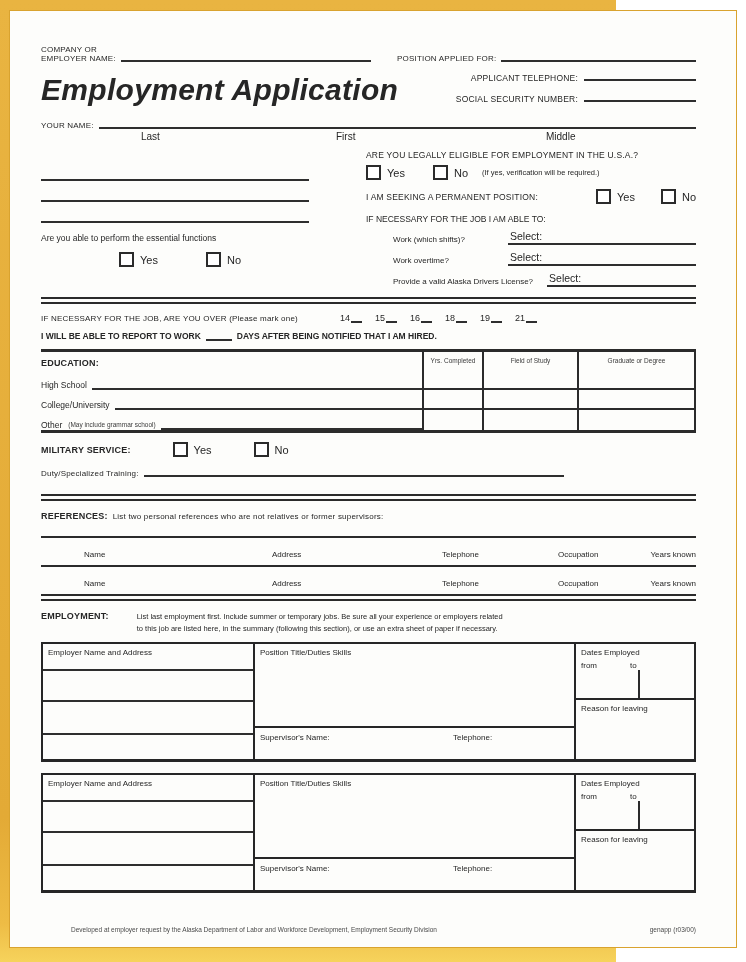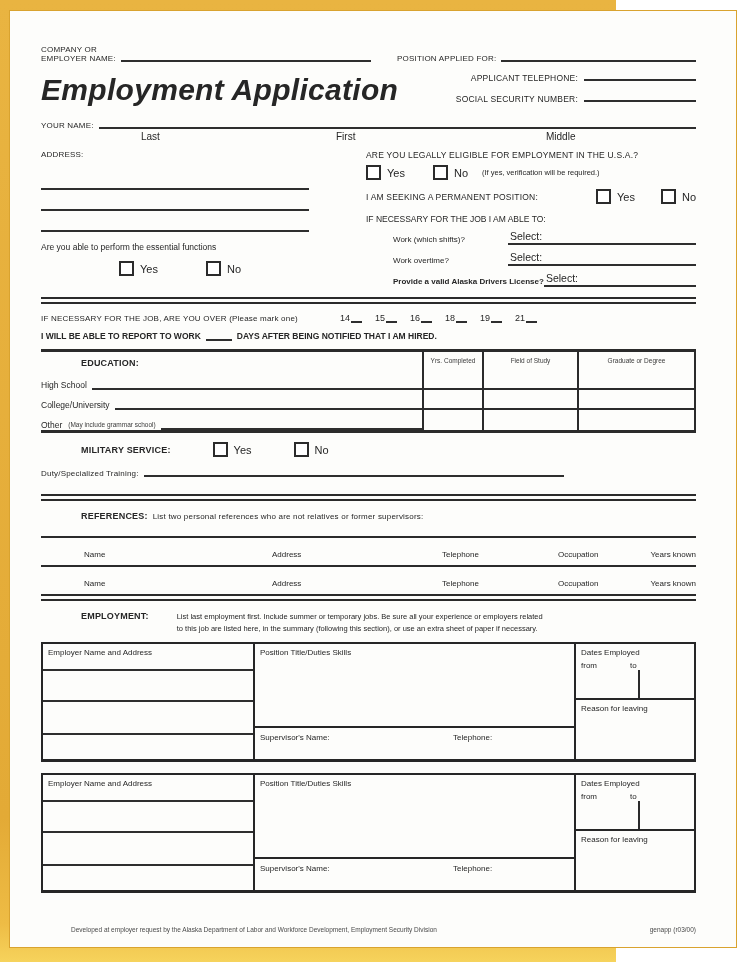--- a/index.html
+++ b/index.html
@@ -5,21 +5,21 @@
   html,body{margin:0;padding:0;}
   body{font-family:"Liberation Sans","DejaVu Sans",sans-serif;color:#262626;}
   .frame{width:616px;height:962px;box-sizing:border-box;
     background:linear-gradient(180deg,#e9b441 0%,#e3aa36 85%,#eebc45 96%,#f6d35c 100%);
     padding:10px 9px 14px 9px;}
   .sheet{width:728px;height:938px;box-sizing:border-box;background:#fdfdfb;
     border:1px solid #d9a32f;padding:34px 40px 0 31px;overflow:hidden;position:relative;}
   .row{display:flex;}
   .sl{font-size:8px;letter-spacing:.2px;}
   .sl9{font-size:8.5px;letter-spacing:.2px;}
-  .bold9{font-size:9px;font-weight:bold;letter-spacing:.2px;margin-left:40px;}
+  .bold9{font-size:9px;font-weight:bold;letter-spacing:.2px;}
   .line{border-bottom:2px solid #2e2e2e;}
   .fill{flex:1;border-bottom:2px solid #2e2e2e;margin:0 0 1px 5px;}
   .cb{width:15px;height:15px;border:2px solid #2b2b2b;display:inline-block;background:#fff;box-sizing:border-box;}
   .cbg{display:inline-flex;align-items:center;gap:6px;font-size:11px;}
   
   .hdr1{align-items:flex-end;margin-bottom:4px;}
   .hdr1-left{width:330px;display:flex;align-items:flex-end;}
   .hdr1-right{flex:1;display:flex;align-items:flex-end;margin-left:26px;}
   .title{font-size:30px;font-weight:bold;font-style:italic;margin:6px 0 0 0;letter-spacing:.3px;}
   .hdr2{justify-content:space-between;align-items:flex-start;margin-bottom:6px;}
@@ -37,21 +37,21 @@
   .addr-line{height:19px;border-bottom:2px solid #2e2e2e;width:268px;}
   .q{font-size:8.5px;margin-top:3px;}
   .cb-row{display:flex;gap:48px;padding-left:78px;margin-top:9px;}
   .elig-row{display:flex;align-items:center;gap:10px;margin-top:5px;}
   .note{font-size:7.5px;margin-left:4px;}
   .perm-row{display:flex;align-items:center;margin-top:9px;}
   .perm-row .gap{flex:1;}
   .able{font-size:8.5px;margin-top:10px;}
   .sel-row{display:flex;align-items:flex-end;margin-top:6px;padding-left:27px;}
   .sel-row .lbl{font-size:8px;width:115px;flex:none;padding-bottom:1px;}
-  .sel-row.last .lbl{width:auto;font-weight:bold;}
+  .sel-row.last .lbl{width:auto;margin-right:14px;}
   .sel{flex:1;display:flex;border-bottom:2px solid #2e2e2e;font-size:10.5px;font-weight:500;padding:0 0 1px 2px;}
   
   .dbl{border-top:2px solid #2b2b2b;border-bottom:2px solid #2b2b2b;height:3px;margin-top:10px;}
   .thick{border-top:3px solid #2b2b2b;}
   
   .age-row{display:flex;align-items:baseline;margin-top:8px;}
   .ages{display:flex;gap:13px;margin-left:42px;font-size:9px;}
   .age{display:inline-flex;align-items:flex-end;}
   .age-ul{width:11px;border-bottom:2px solid #2e2e2e;display:inline-block;height:9px;margin-left:1px;}
   .report{font-size:8.5px;font-weight:bold;margin-top:7px;display:flex;align-items:flex-end;}
@@ -137,21 +137,20 @@
       <span class="fill"></span>
     </div>
     <div class="name-labels">
       <span style="left:100px">Last</span>
       <span style="left:295px">First</span>
       <span style="left:505px">Middle</span>
     </div>
 
     <div class="cols">
       <div class="col-left">
-        <div class="sl">ADDRESS:</div>
         <div style="height:10px"></div>
         <div class="addr-line"></div>
         <div class="addr-line"></div>
         <div class="addr-line"></div>
         <div class="q" style="margin-top:10px">Are you able to perform the essential functions</div>
         <div class="cb-row">
           <label class="cbg">
               <span class="cb"></span>
               <span>Yes</span>
             </label>

